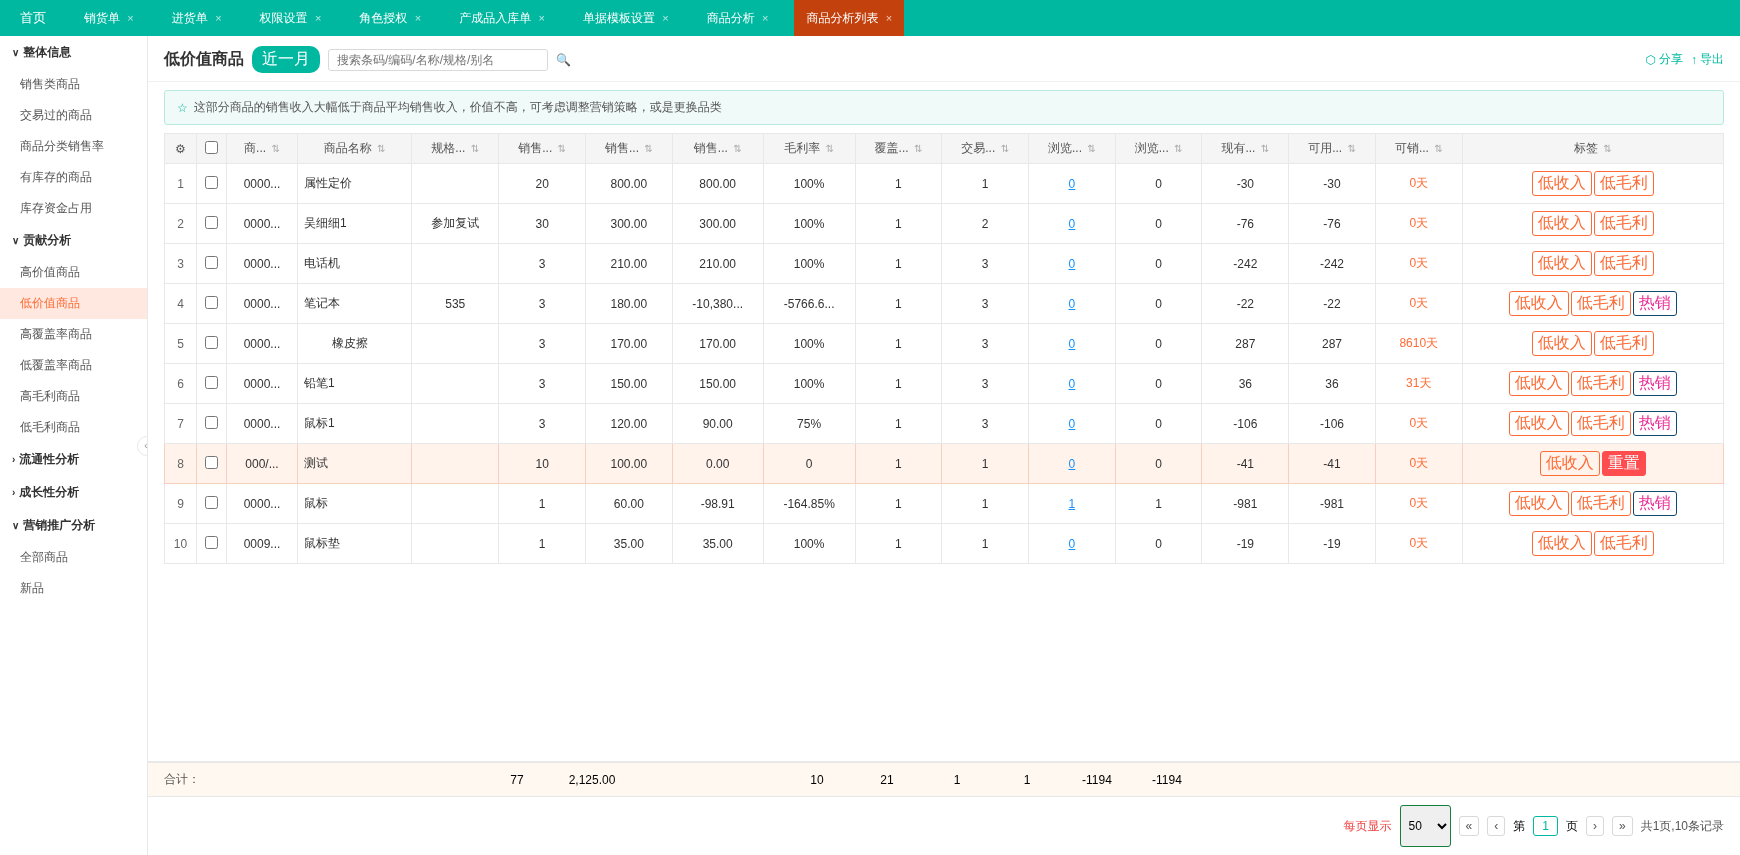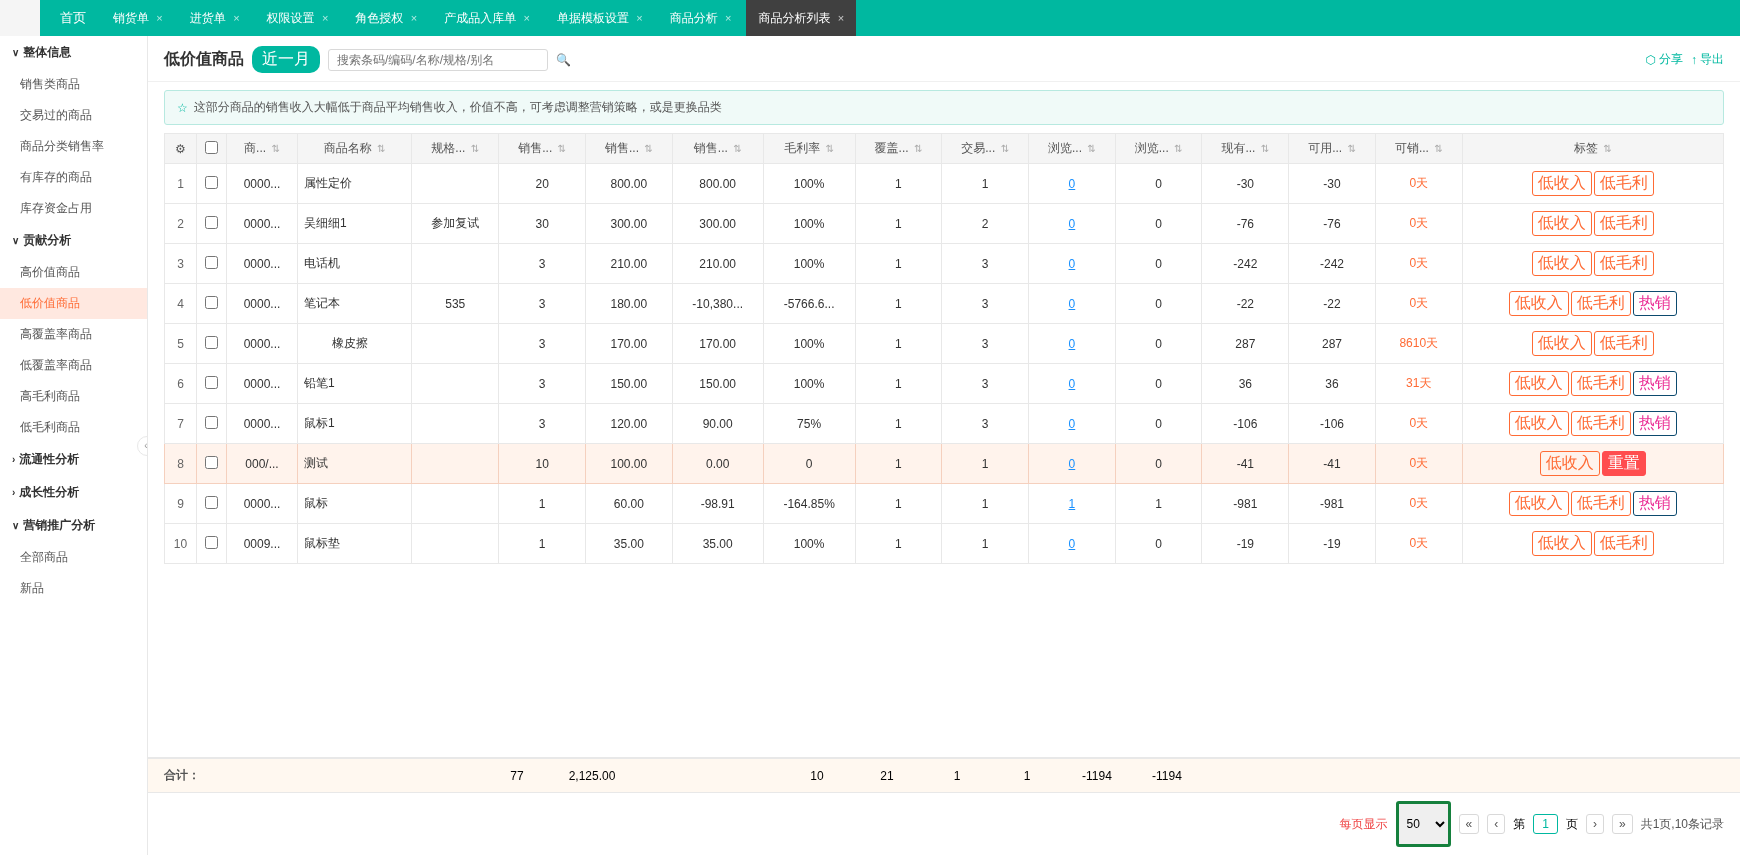--- a/index.html
+++ b/index.html
@@ -1,21 +1,21 @@
 <!DOCTYPE html>
 <html><head>
   <meta charset="utf-8">
   <style>
     * { box-sizing: border-box; margin: 0; padding: 0; font-family: 'Microsoft YaHei', SimHei, sans-serif; font-size: 12px; }
     body { background: #f5f5f5; }
 
     
-    .topnav { background: #00b8a0; display: flex; align-items: center; height: 36px; padding: 0 8px; gap: 3px; margin-left: 40px; }
+    .topnav { background: #00b8a0; display: flex; align-items: center; height: 36px; padding: 0 8px; gap: 14px; }
     .topnav-item { color: #fff; padding: 0 12px; height: 36px; line-height: 36px; cursor: pointer; white-space: nowrap; position: relative; }
-    .topnav-item.active { background: #404040; }
+    .topnav-item.active { background: #c2410c; }
     .topnav-item .close-btn { margin-left: 4px; opacity: 0.7; font-size: 11px; }
     .topnav-home { font-size: 13px; }
 
     
     .main-layout { display: flex; height: calc(100vh - 36px); }
 
     
     .sidebar { width: 148px; background: #fff; border-right: 1px solid #e8e8e8; overflow-y: auto; flex-shrink: 0; }
     .sidebar-section { }
     .sidebar-section-title { display: flex; align-items: center; padding: 8px 12px; color: #333; font-weight: bold; cursor: pointer; }
@@ -51,26 +51,26 @@
     .tag-orange { color: #ff6b35; border: 1px solid #ff6b35; }
     .tag-pink { color: #eb2f96; border: 1px solid #0c4a6e; }
     .tag-red-filled { color: #fff; background: #ff4d4f; border: 1px solid #ff4d4f; }
     .days-cell { color: #ff6b35; }
     .link-cell { color: #1890ff; text-decoration: underline; cursor: pointer; }
     .checkbox-cell { text-align: center; }
     input[type=checkbox] { cursor: pointer; }
 
     
     .table-footer { background: #fff8f0; border-top: 2px solid #e8e8e8; padding: 8px 16px; display: flex; align-items: center; }
-    .footer-label { color: #555; margin-right: 20px; font-weight: bold; }
+    .footer-label { color: #555; margin-right: 20px; font-weight: normal; }
 
     
     .pagination { background: #fff; border-top: 1px solid #e8e8e8; padding: 8px 16px; display: flex; align-items: center; justify-content: flex-end; gap: 8px; }
     .pagination-label { color: #ef4444; }
-    .pagination-select { border: 3px solid #15803d; border-radius: 3px; padding: 12px 4px; }
+    .pagination-select { border: 1px solid #15803d; border-radius: 3px; padding: 12px 4px; }
     .pagination-btn { border: 1px solid #d9d9d9; background: #fff; border-radius: 3px; padding: 2px 6px; cursor: pointer; color: #555; }
     .pagination-btn:disabled { color: #ccc; cursor: default; }
     .pagination-info { color: #555; }
     .pagination-current { border: 1px solid #00b8a0; border-radius: 3px; padding: 2px 8px; color: #00b8a0; }
 
     
     ::-webkit-scrollbar { width: 6px; height: 6px; }
     ::-webkit-scrollbar-track { background: #f1f1f1; }
     ::-webkit-scrollbar-thumb { background: #ccc; border-radius: 3px; }
   </style>

